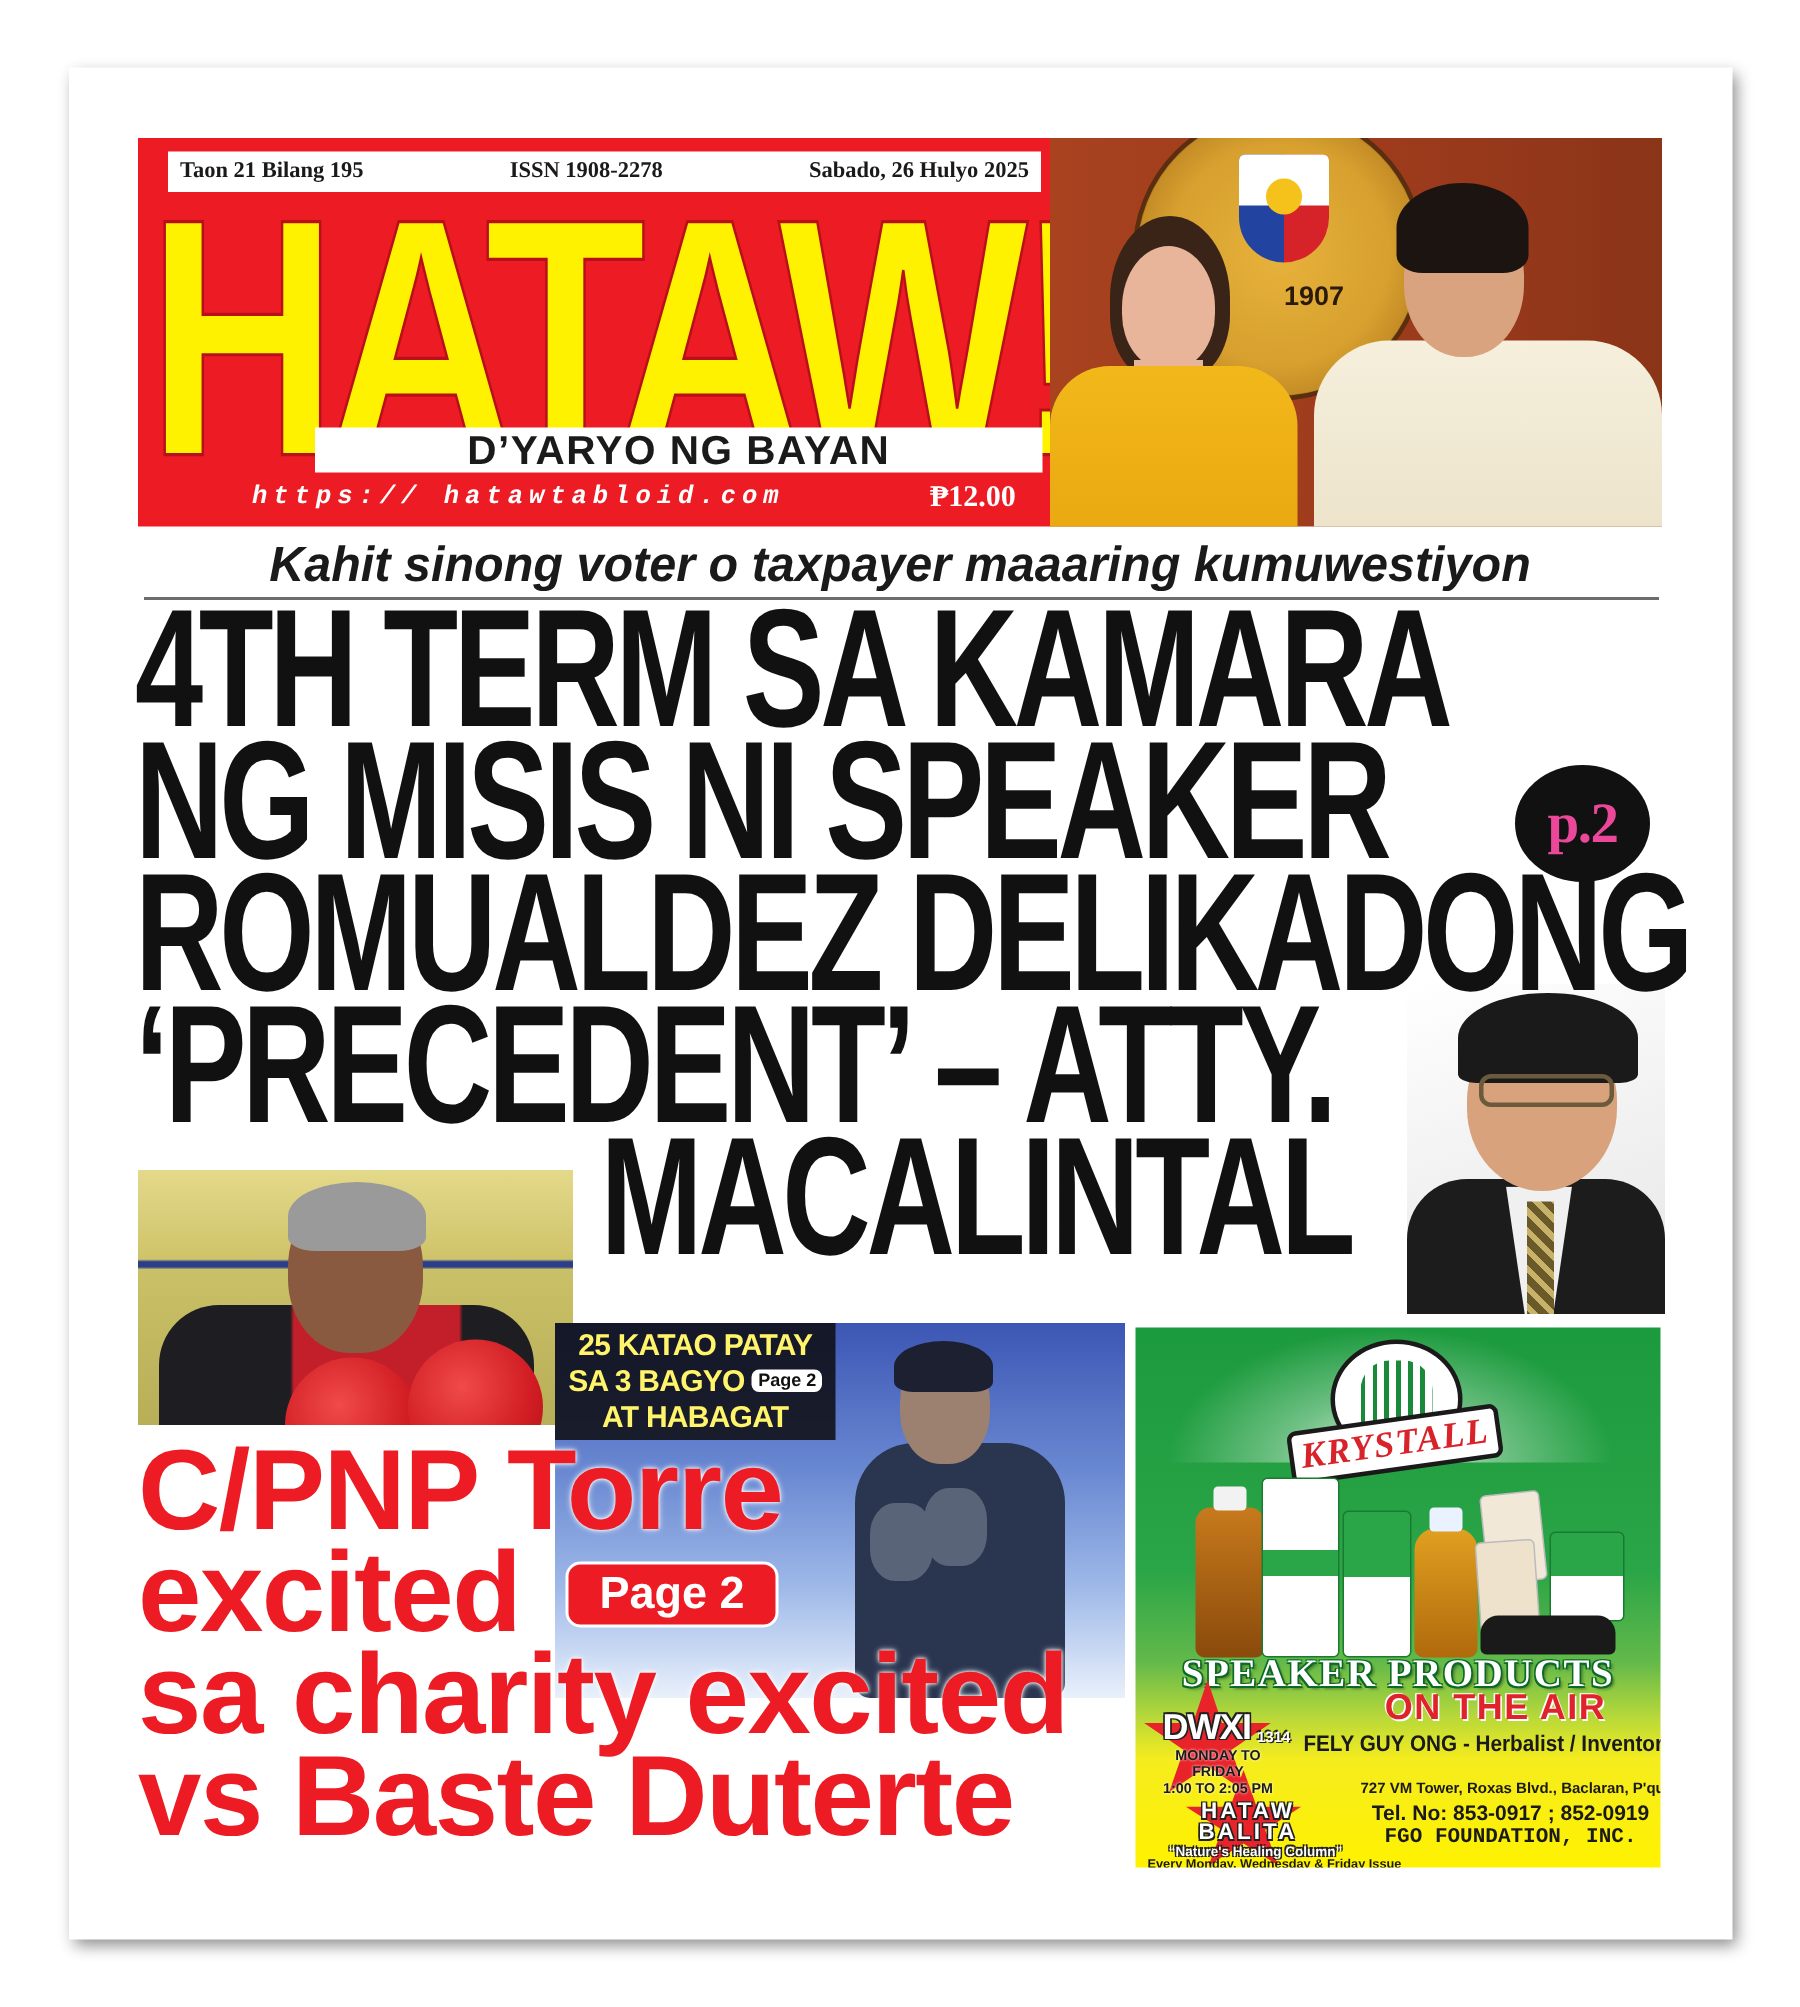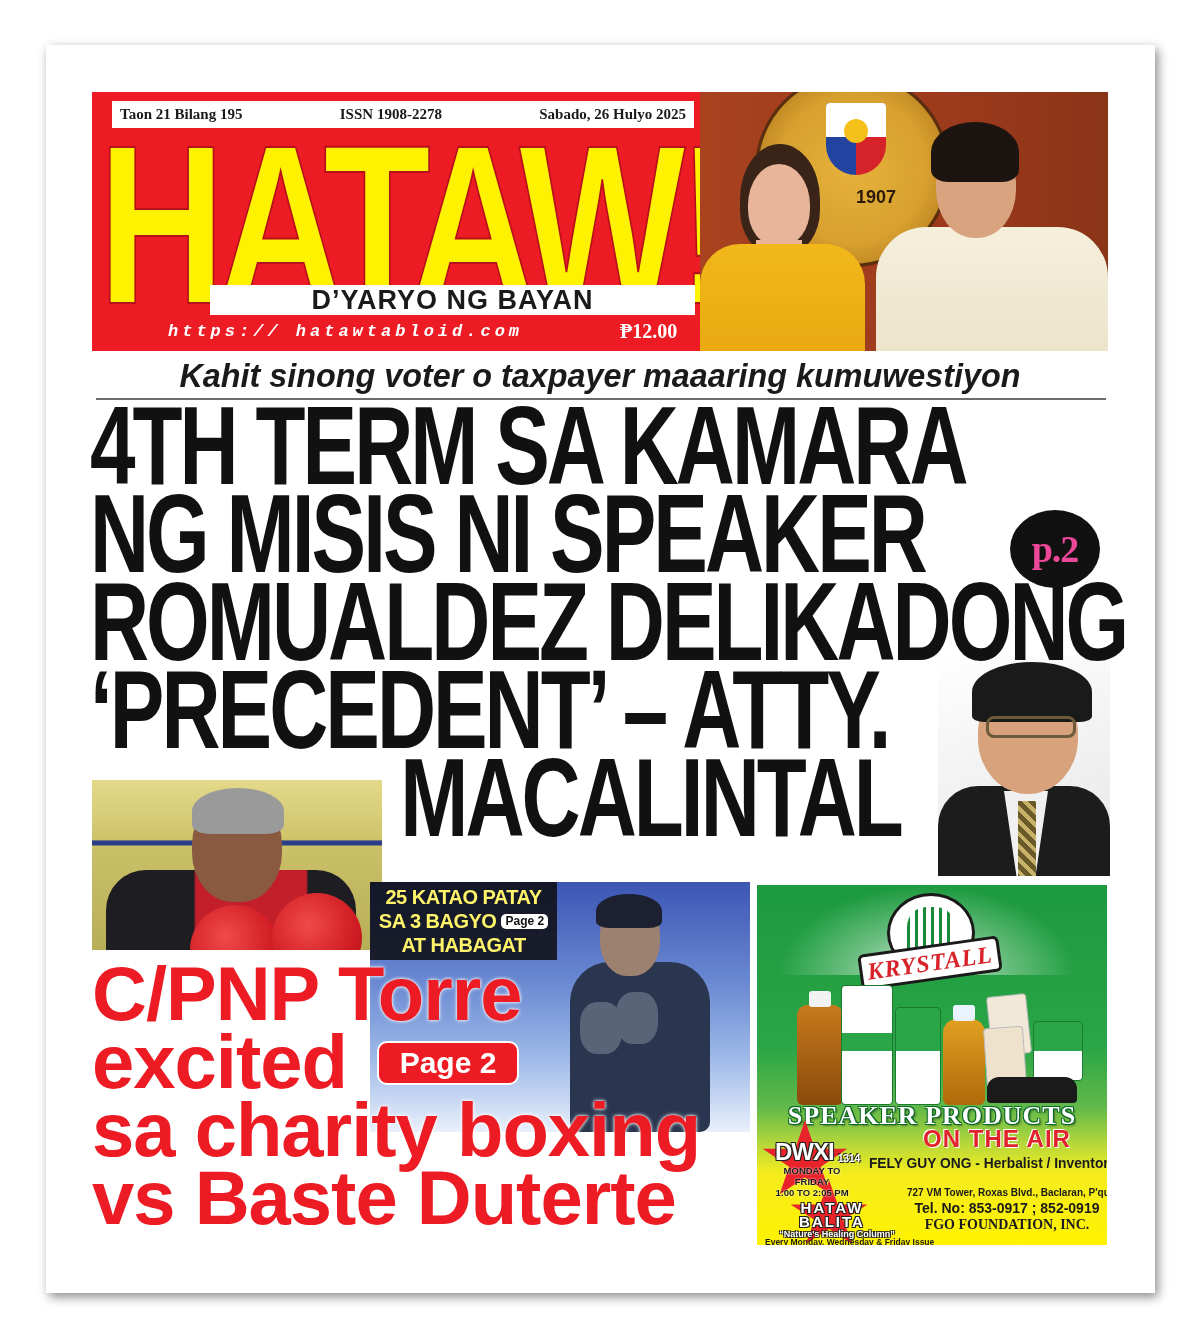--- a/index.html
+++ b/index.html
@@ -301,21 +301,21 @@
     font-family: "Liberation Sans", sans-serif; font-weight: bold; font-size: 10px; line-height: 12px; color: #1a1a1a;
     white-space: nowrap;
   }
   .tel {
     position: absolute; left: 150px; top: 315px; width: 200px; text-align: center;
     font-family: "Liberation Sans", sans-serif; font-weight: bold; font-size: 14px; line-height: 16px; color: #1a1a1a;
     white-space: nowrap;
   }
   .fgo {
     position: absolute; left: 150px; top: 332px; width: 200px; text-align: center;
-    font-family: Liberation Serif, serif; font-weight: bold; font-size: 14px; line-height: 16px; color: #1a1a1a;
+    font-family: Liberation Mono, monospace; font-weight: bold; font-size: 14px; line-height: 16px; color: #1a1a1a;
     white-space: nowrap;
   }
 </style>
 </head>
 <body>
 
 <div class="page"></div>
 
 <div class="masthead">
   <div class="infobar">
@@ -387,21 +387,21 @@
 
 <div class="side-story">
   <span class="row">25 KATAO PATAY</span>
   <span class="row"><span>SA 3 BAGYO</span> <span class="page2-small">Page 2</span></span>
   <span class="row">AT HABAGAT</span>
 </div>
 
 <div class="torre-headline">
   <span class="line">C/PNP Torre</span>
   <span class="line">excited</span>
-  <span class="line">sa charity boxing</span>
+  <span class="line">sa charity excited</span>
   <span class="line">vs Baste  Duterte</span>
 </div>
 <div class="page2-red">Page 2</div>
 
 <div class="ad">
   <div class="ad-rays"></div>
   <div class="ad-logo-circle"></div>
   <div class="ad-logo-plant"></div>
   <div class="ad-banner">KRYSTALL</div>
   <div class="ad-products">

